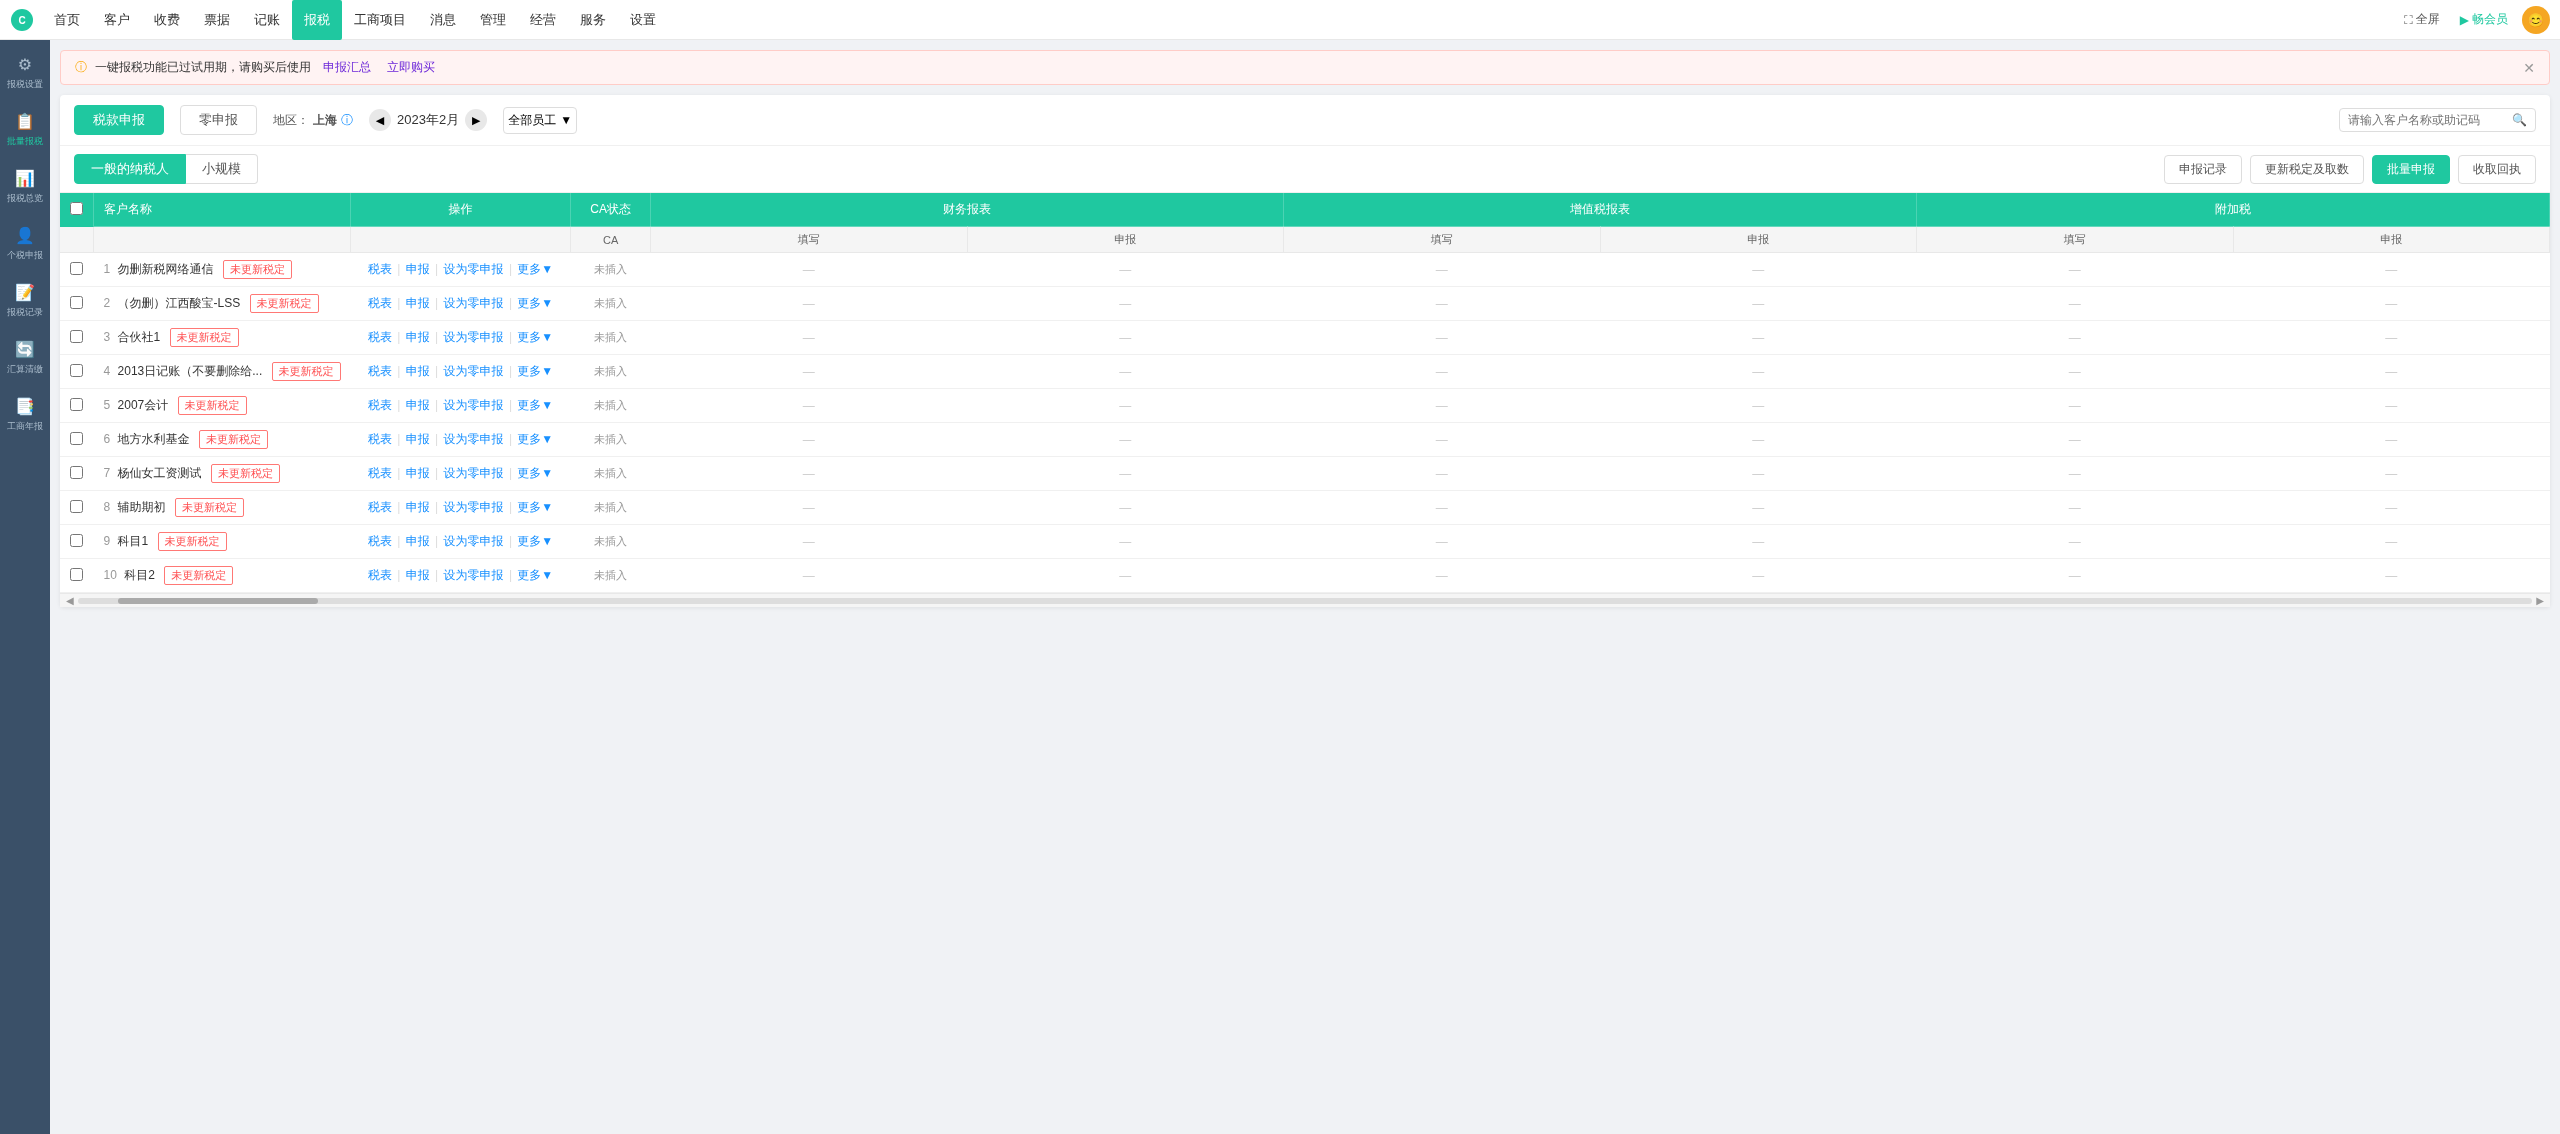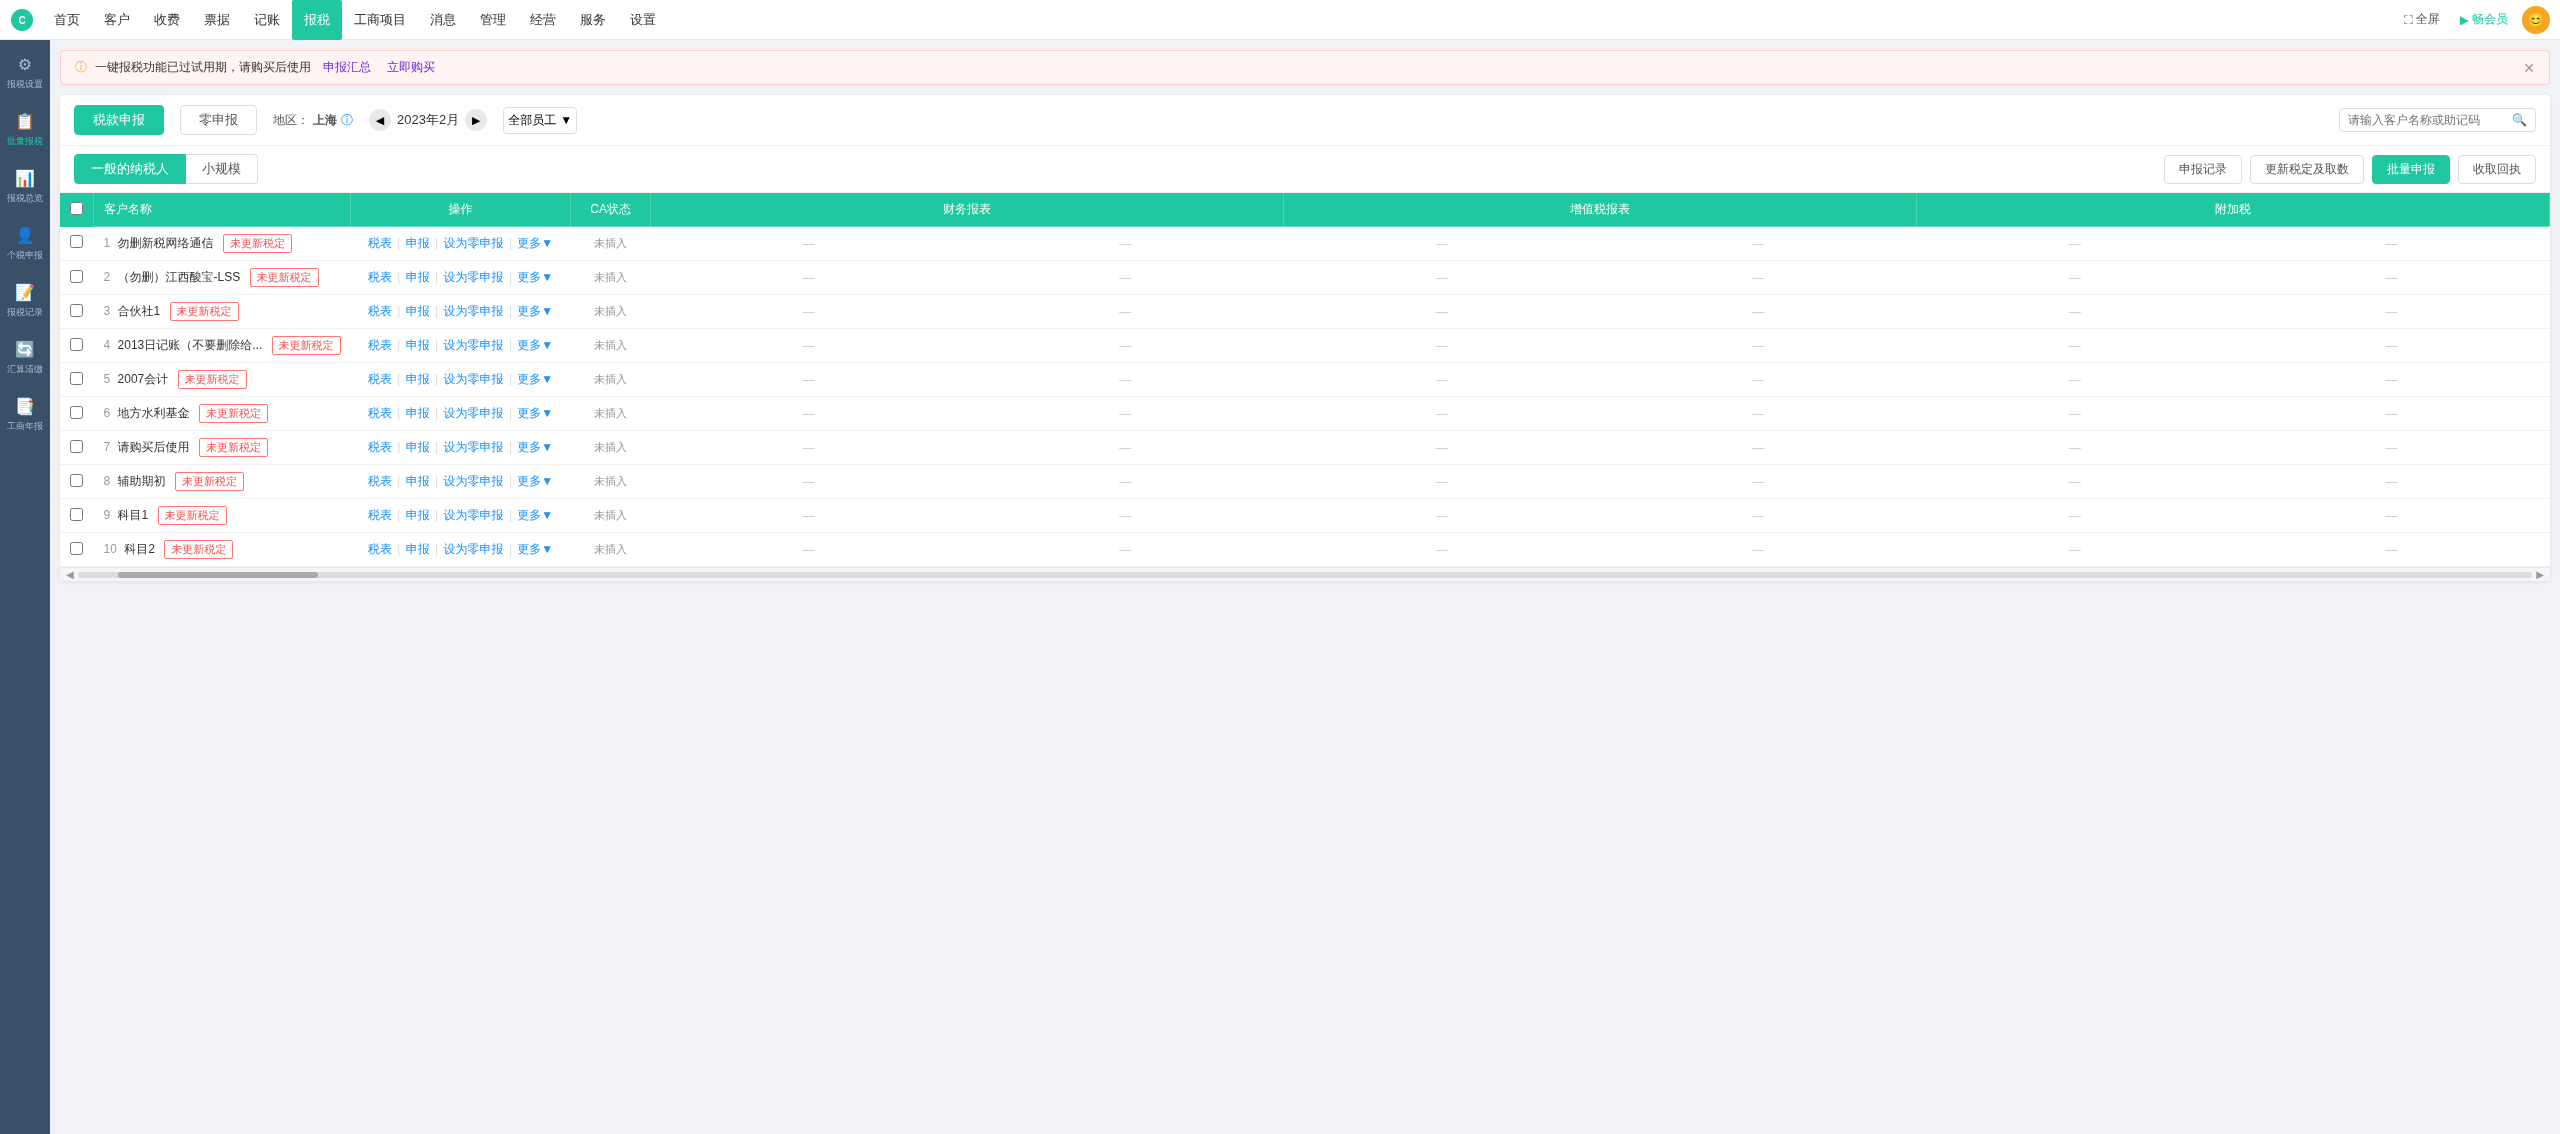--- a/index.html
+++ b/index.html
@@ -503,20 +503,32 @@
             <thead>
               <tr>
                 <th style="width:30px;"><input type="checkbox" style=""></th>
                 <th style="width:220px;text-align:left;" class="hdr-group">客户名称</th>
                 <th style="width:220px;" class="hdr-group">操作</th>
                 <th style="width:80px;" class="hdr-group">CA状态</th>
                 <th colspan="2" style="width:120px;" class="hdr-group">财务报表</th>
                 <th colspan="2" style="width:120px;" class="hdr-group">增值税报表</th>
                 <th colspan="2" style="width:120px;" class="hdr-group">附加税</th>
               </tr>
+              <tr class="sub-header" style="background:#f5f5f5;color:#666;">
+                <th></th>
+                <th style="text-align:left;"></th>
+                <th></th>
+                <th>CA</th>
+                <th>填写</th>
+                <th>申报</th>
+                <th>填写</th>
+                <th>申报</th>
+                <th>填写</th>
+                <th>申报</th>
+              </tr>
             </thead>
             <tbody id="table-body">
             <tr>
     <td><input type="checkbox" style=""></td>
     <td class="left">
       <span style="color:#999;margin-right:4px;">1</span>
       <span style="margin-right:6px;">勿删新税网络通信</span>
       <span class="status-badge">未更新税定</span>
     </td>
     <td>
@@ -653,21 +665,21 @@
     <td class="dash">—</td>
     <td class="dash">—</td>
     <td class="dash">—</td>
     <td class="dash">—</td>
     <td class="dash">—</td>
   </tr>
                 <tr>
     <td><input type="checkbox" style=""></td>
     <td class="left">
       <span style="color:#999;margin-right:4px;">7</span>
-      <span style="margin-right:6px;">请购买后使用</span>
+      <span style="margin-right:6px;">杨仙女工资测试</span>
       <span class="status-badge">未更新税定</span>
     </td>
     <td>
       <span class="tbl-link">税表</span>
       <span class="tbl-divider"> | </span>
       <span class="tbl-link">申报</span>
       <span class="tbl-divider"> | </span>
       <span class="tbl-link">设为零申报</span>
       <span class="tbl-divider"> | </span>
       <span class="more-btn">更多▼</span>

